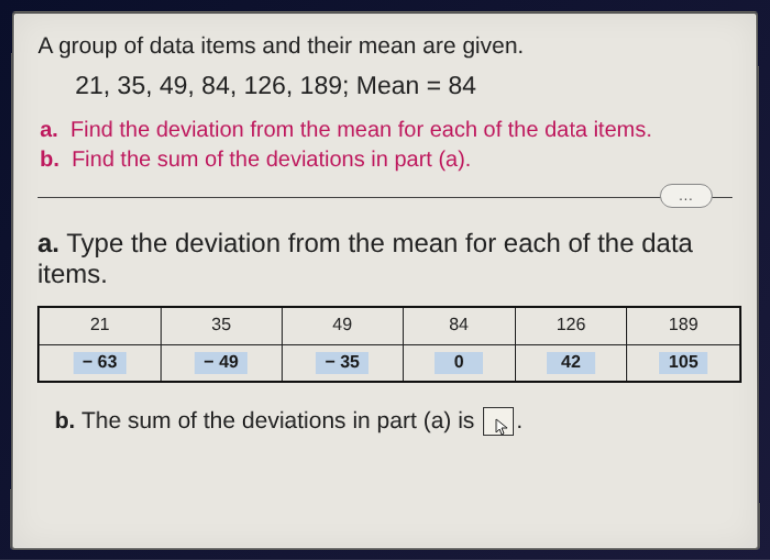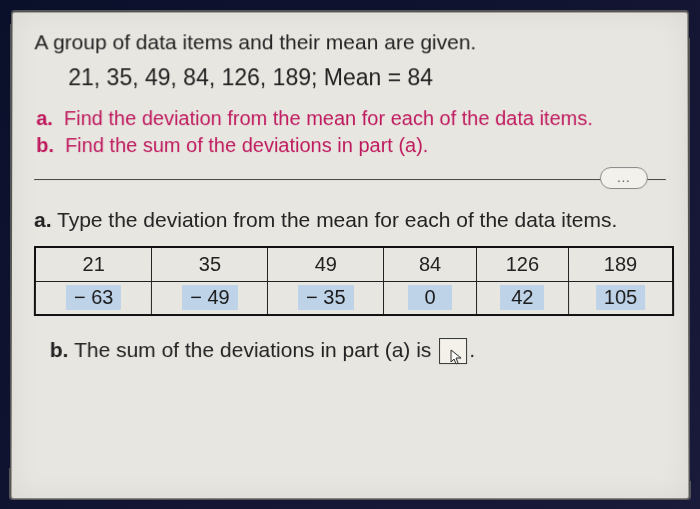--- a/index.html
+++ b/index.html
@@ -61,45 +61,46 @@
     border: 1px solid #888;
     border-radius: 11px;
     text-align: center;
     font-size: 14px;
     line-height: 18px;
     color: #555;
     letter-spacing: 1px;
     cursor: pointer;
   }
   .prompt-a {
-    font-size: 21px;
+    font-size: 24px;
     color: #222;
     margin: 0 0 14px 0;
   }
   table.dev {
     border-collapse: collapse;
     width: 640px;
     margin-bottom: 22px;
   }
   table.dev td {
     border: 1.5px solid #222;
     height: 34px;
     text-align: center;
-    font-size: 20px;
+    font-size: 16px;
     color: #222;
     background: #e8e6e0;
     padding: 0;
   }
   table.dev { border: 2.5px solid #111; }
   .val-box {
     display: inline-block;
     min-width: 44px;
     padding: 1px 8px;
     background: #bfd3e8;
     color: #1a1a1a;
+    font-weight: bold;
   }
   .prompt-b {
     font-size: 21px;
     color: #222;
     margin-left: 16px;
   }
   .answer-box {
     display: inline-block;
     width: 28px;
     height: 26px;

